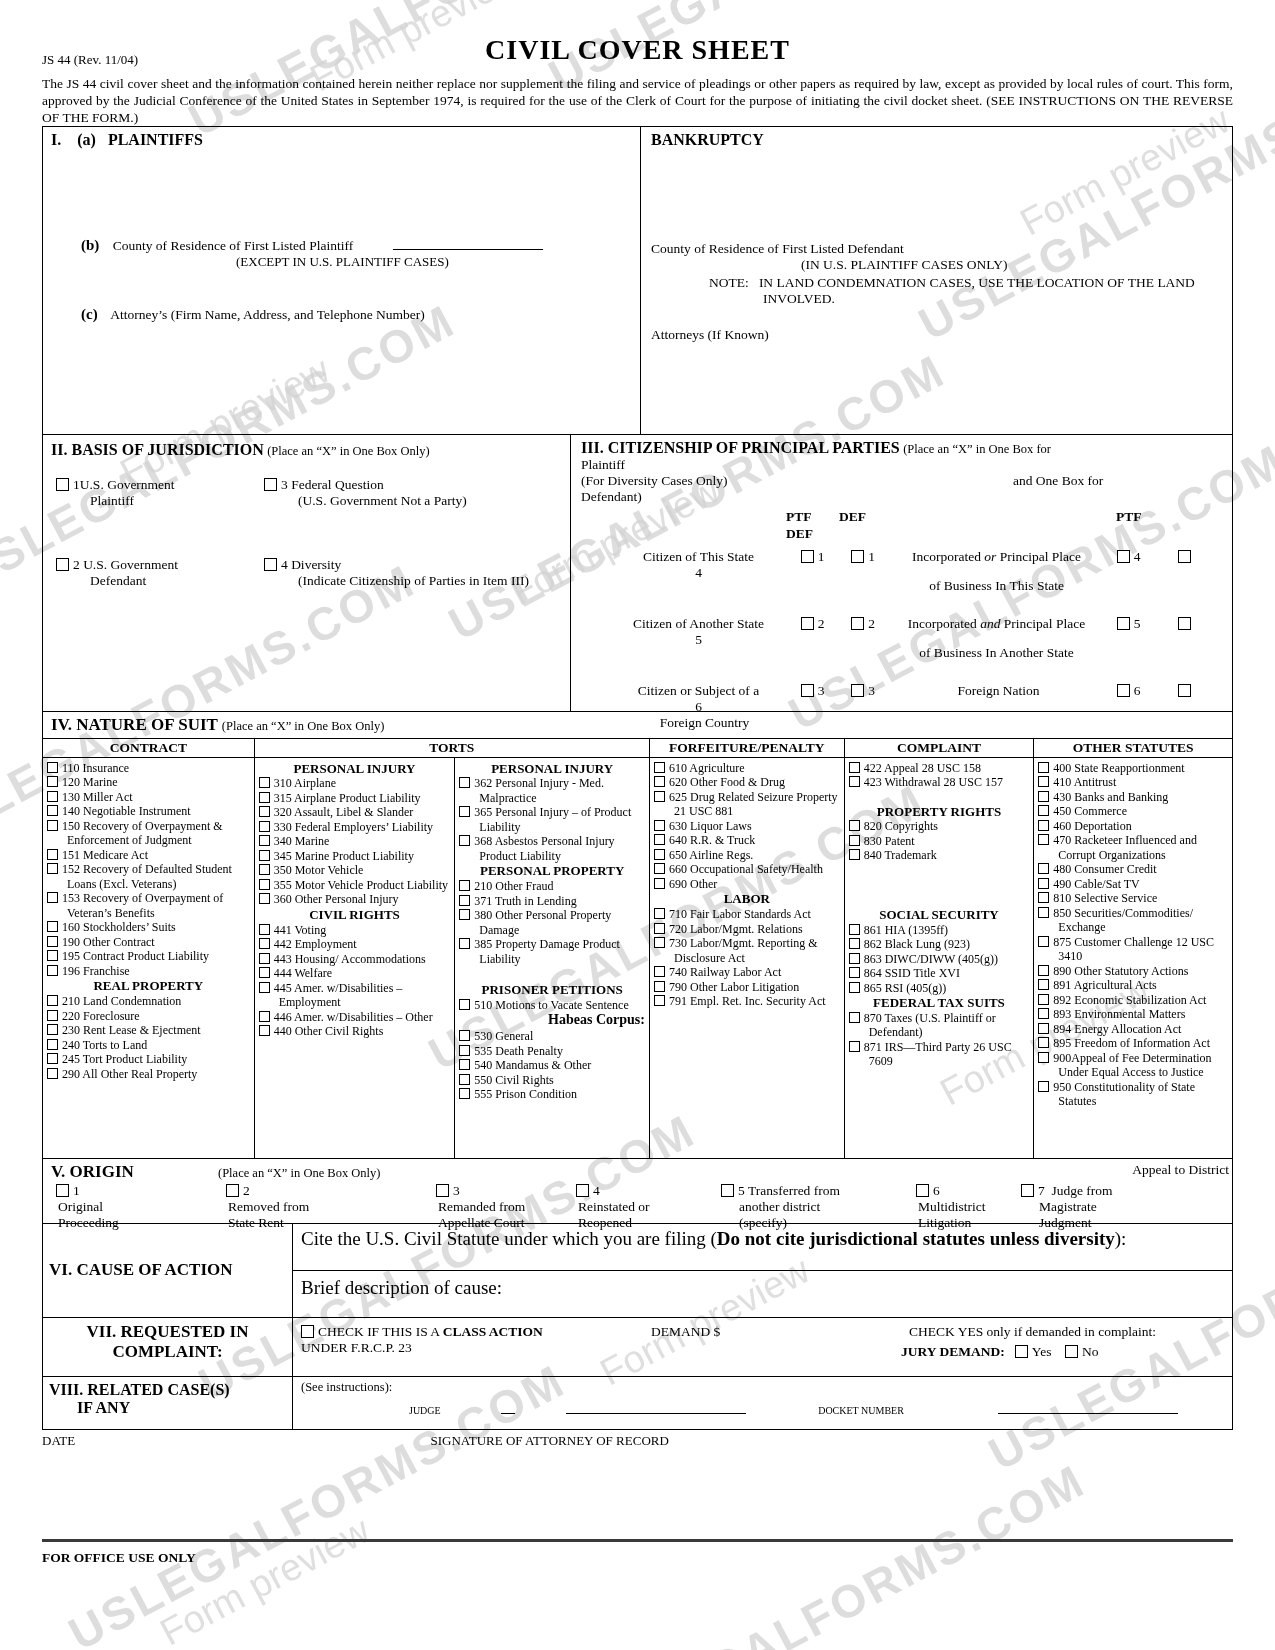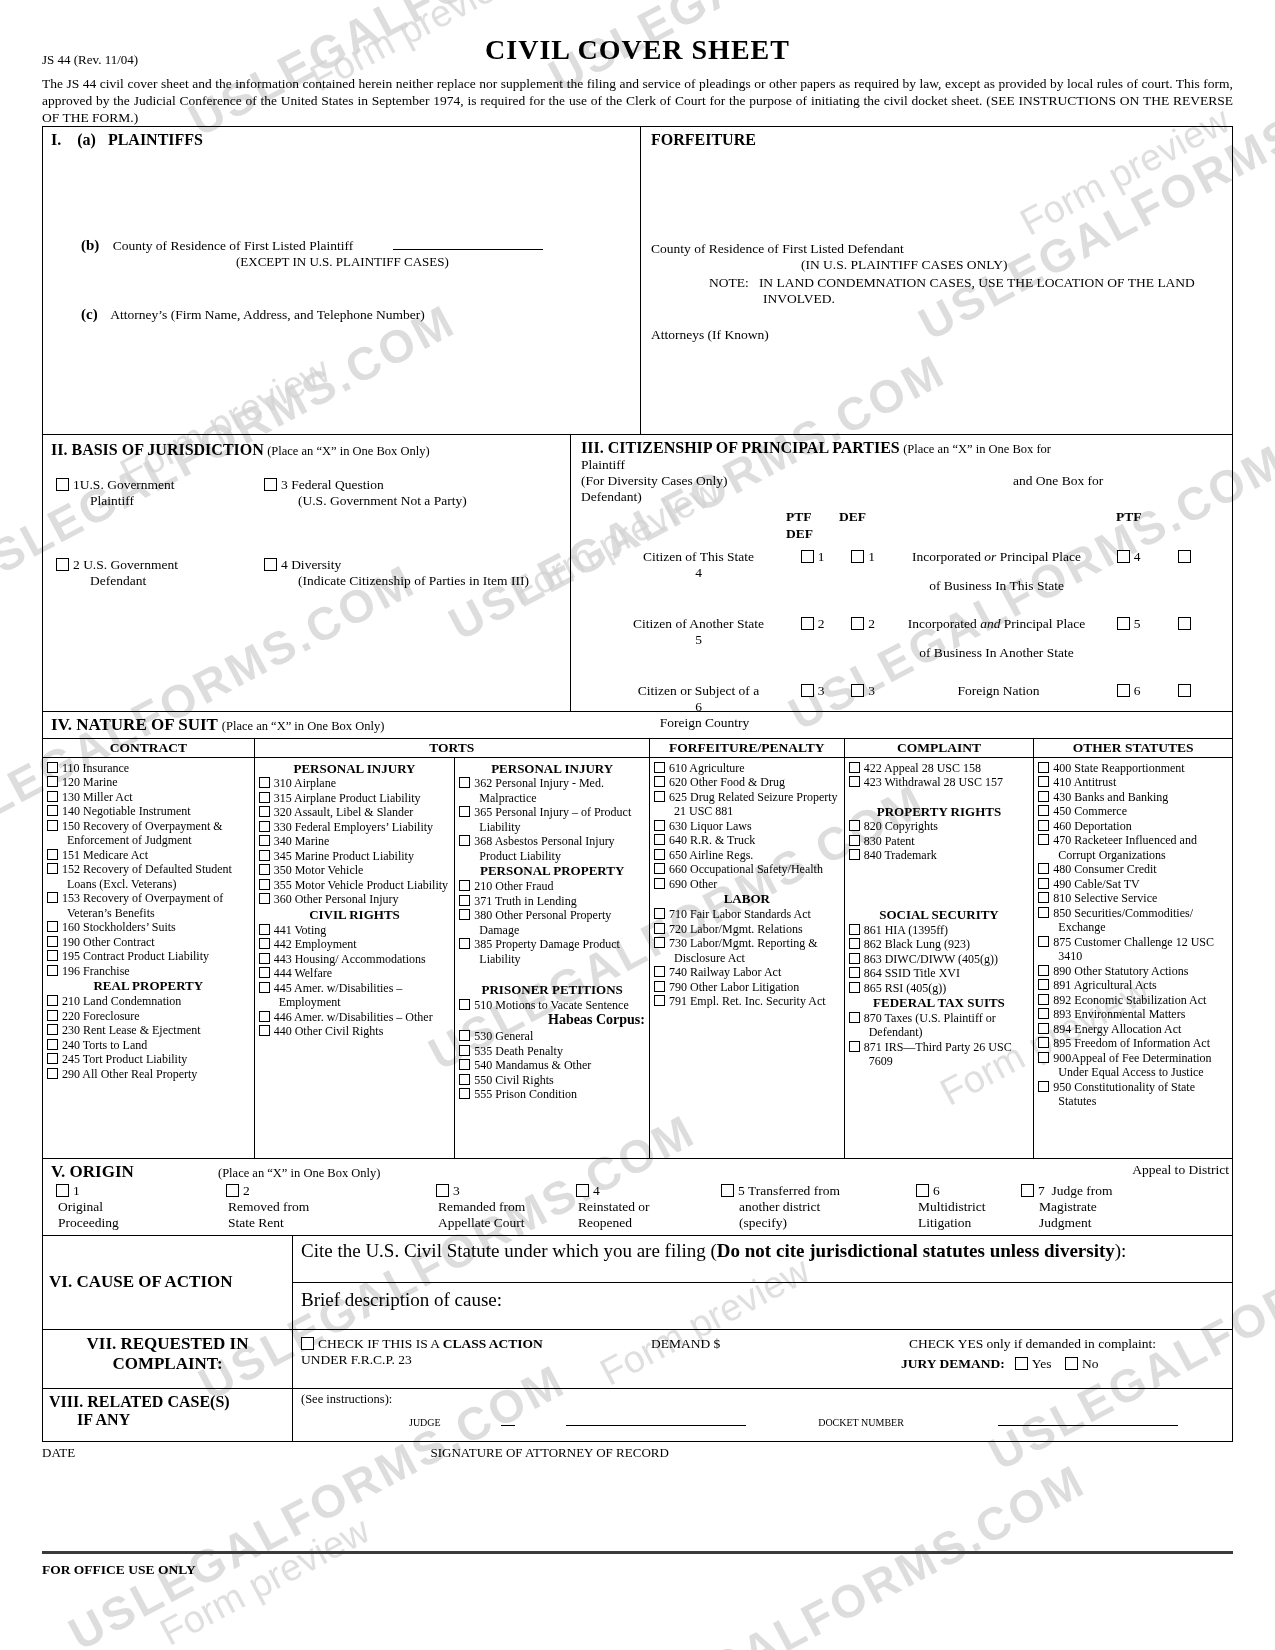--- a/index.html
+++ b/index.html
@@ -56,21 +56,21 @@
   .s4-chead>div{border-right:1px solid #000;padding:1px 0;box-sizing:border-box;}
   .s4-chead>div:last-child{border-right:none;}
   .s4-body{display:flex;}
   .s4-col{border-right:1px solid #000;box-sizing:border-box;padding:3px 4px;min-height:400px;
           font-size:12px;line-height:1.21;}
   .s4-col:last-child{border-right:none;}
   .ns-h{font-weight:bold;text-align:center;font-size:13px;}
   .ns-sh{font-weight:bold;text-align:right;font-size:14px;}
   .ns-i{padding-left:20px;text-indent:-20px;}
   
-  .s5{position:relative;height:78px;font-size:13.5px;}
+  .s5{position:relative;height:66px;font-size:13.5px;}
   .s5-title{position:absolute;left:8px;top:3px;font-size:17px;font-weight:bold;}
   .s5-sub{position:absolute;left:175px;top:7px;font-size:12.5px;}
   .s5-appeal{position:absolute;right:3px;top:3px;}
   .s5-opt{position:absolute;top:24px;}
   .s5-l{padding-left:2px;}
   
   .srow{display:flex;}
   .s-head{width:250px;border-right:1px solid #000;box-sizing:border-box;font-size:17px;
           font-weight:bold;padding:4px 6px;}
   .s6-right{flex:1;font-size:19px;}
@@ -138,21 +138,21 @@
           <span>County of Residence of First Listed Plaintiff</span>
           <span class="blank" style="width:150px;margin-left:36px"></span>
           <div class="s1-except">(EXCEPT IN U.S. PLAINTIFF CASES)</div>
         </div>
         <div class="s1c">
           <span class="lbl" style="font-weight:bold;font-size:15px;margin:0 10px 0 30px">(c)</span>
           <span>Attorney’s (Firm Name, Address, and Telephone Number)</span>
         </div>
       </div>
       <div class="s1-right">
-        <div class="s1-title">FORFEITURE</div>
+        <div class="s1-title">BANKRUPTCY</div>
         <div style="margin-top:92px">County of Residence of First Listed Defendant</div>
         <div style="margin-left:150px">(IN U.S. PLAINTIFF CASES ONLY)</div>
         <div class="note">
           <span>NOTE:</span>&nbsp;&nbsp;
           <span>IN LAND CONDEMNATION CASES, USE THE LOCATION OF THE LAND INVOLVED.</span>
         </div>
         <div style="margin-top:20px">Attorneys (If Known)</div>
       </div>
     </div>
 

